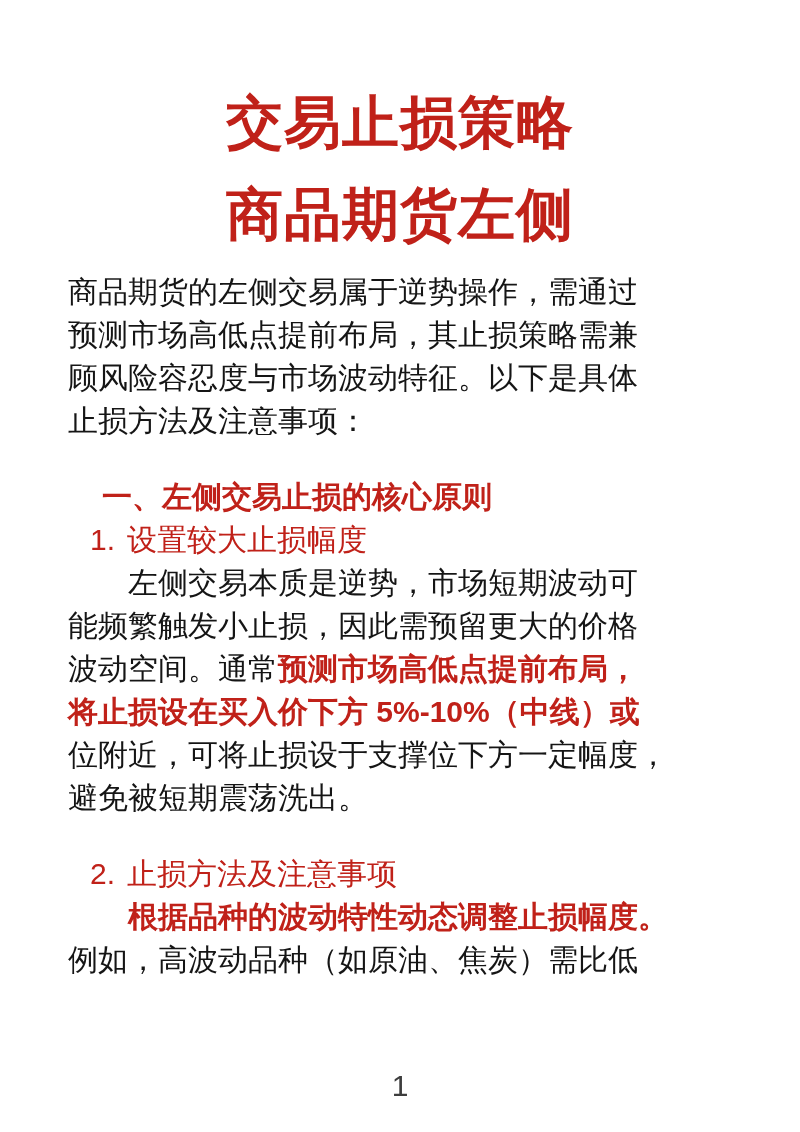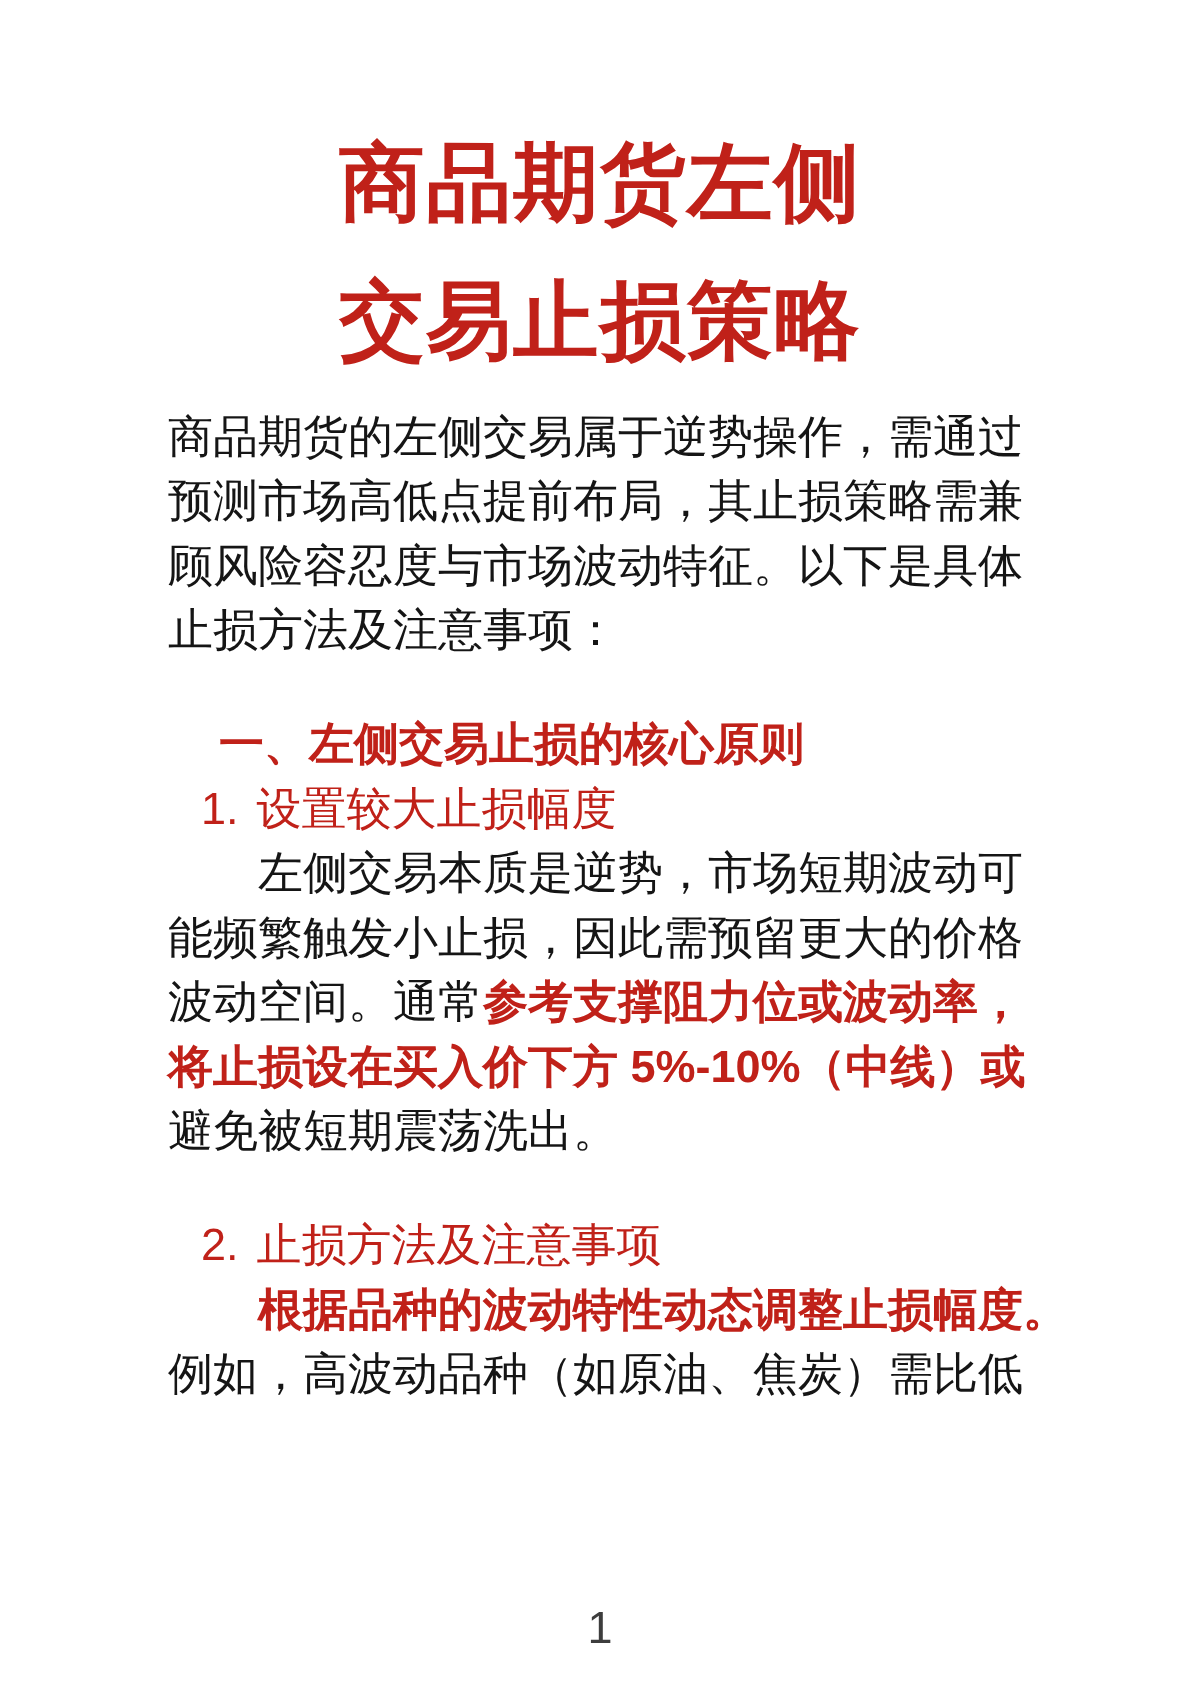--- a/index.html
+++ b/index.html
@@ -4,64 +4,65 @@
 <style>
   html,body{margin:0;padding:0;}
   body{
     width:800px;height:1132px;overflow:hidden;background:#ffffff;
     font-family:"Liberation Sans","DejaVu Sans",sans-serif;
   }
   .page{position:relative;width:800px;height:1132px;background:#ffffff;color:#151515;}
   .title{margin:0;padding-top:76px;text-align:center;font-weight:bold;
          font-size:57px;line-height:92px;color:#C02119;letter-spacing:1px;}
   .title-line{display:block;}
-  .content{padding:0 80px 0 112px;margin-top:10px;font-size:30px;line-height:43px;}
+  .content{padding:0 80px 0 68px;margin-top:10px;font-size:30px;line-height:43px;}
   .tline{white-space:nowrap;}
   .tline.indent{padding-left:60px;}
   .hl{color:#C02119;font-weight:bold;}
   .sec-heading{margin-top:33px;padding-left:34px;color:#C02119;font-weight:bold;
                font-size:30px;line-height:43px;white-space:nowrap;}
   .item-label{padding-left:22px;color:#C02119;font-weight:normal;
               font-size:30px;line-height:43px;white-space:nowrap;}
   .item-label .item-title{margin-left:12px;}
   .item2{margin-top:33px;}
   .para{font-size:30px;line-height:43px;}
   .page-number{position:absolute;left:0;right:0;top:1068px;text-align:center;
                font-size:30px;line-height:36px;color:#3D3D3D;}
 </style>
 </head>
 <body>
 
 <div class="page">
 
   <h1 class="title">
+    <span class="title-line">交易止损策略</span>
     <span class="title-line">商品期货左侧</span>
-    <span class="title-line">交易止损策略</span>
   </h1>
 
   <div class="content">
 
     <div class="para">
         <div class="tline"><span>商品期货的左侧交易属于逆势操作，需通过</span></div>
         <div class="tline"><span>预测市场高低点提前布局，其止损策略需兼</span></div>
         <div class="tline"><span>顾风险容忍度与市场波动特征。以下是具体</span></div>
         <div class="tline"><span>止损方法及注意事项：</span></div>
       </div>
 
     <div class="sec-heading">一、左侧交易止损的核心原则</div>
 
     <div class="item">
       <div class="item-label">
         <span>1.</span><span class="item-title">设置较大止损幅度</span>
       </div>
       <div class="para">
           <div class="tline indent"><span>左侧交易本质是逆势，市场短期波动可</span></div>
           <div class="tline"><span>能频繁触发小止损，因此需预留更大的价格</span></div>
-          <div class="tline"><span>波动空间。通常</span><span class="hl">参考支撑阻力位或波动率，</span></div>
+          <div class="tline"><span>波动空间。通常</span><span class="hl">预测市场高低点提前布局，</span></div>
           <div class="tline"><span class="hl">将止损设在买入价下方 5%-10%（中线）或</span></div>
+          <div class="tline"><span>位附近，可将止损设于支撑位下方一定幅度，</span></div>
           <div class="tline"><span>避免被短期震荡洗出。</span></div>
         </div>
     </div>
 
     <div class="item item2">
       <div class="item-label">
         <span>2.</span><span class="item-title">止损方法及注意事项</span>
       </div>
       <div class="para">
           <div class="tline indent"><span class="hl">根据品种的波动特性动态调整止损幅度。</span></div>

